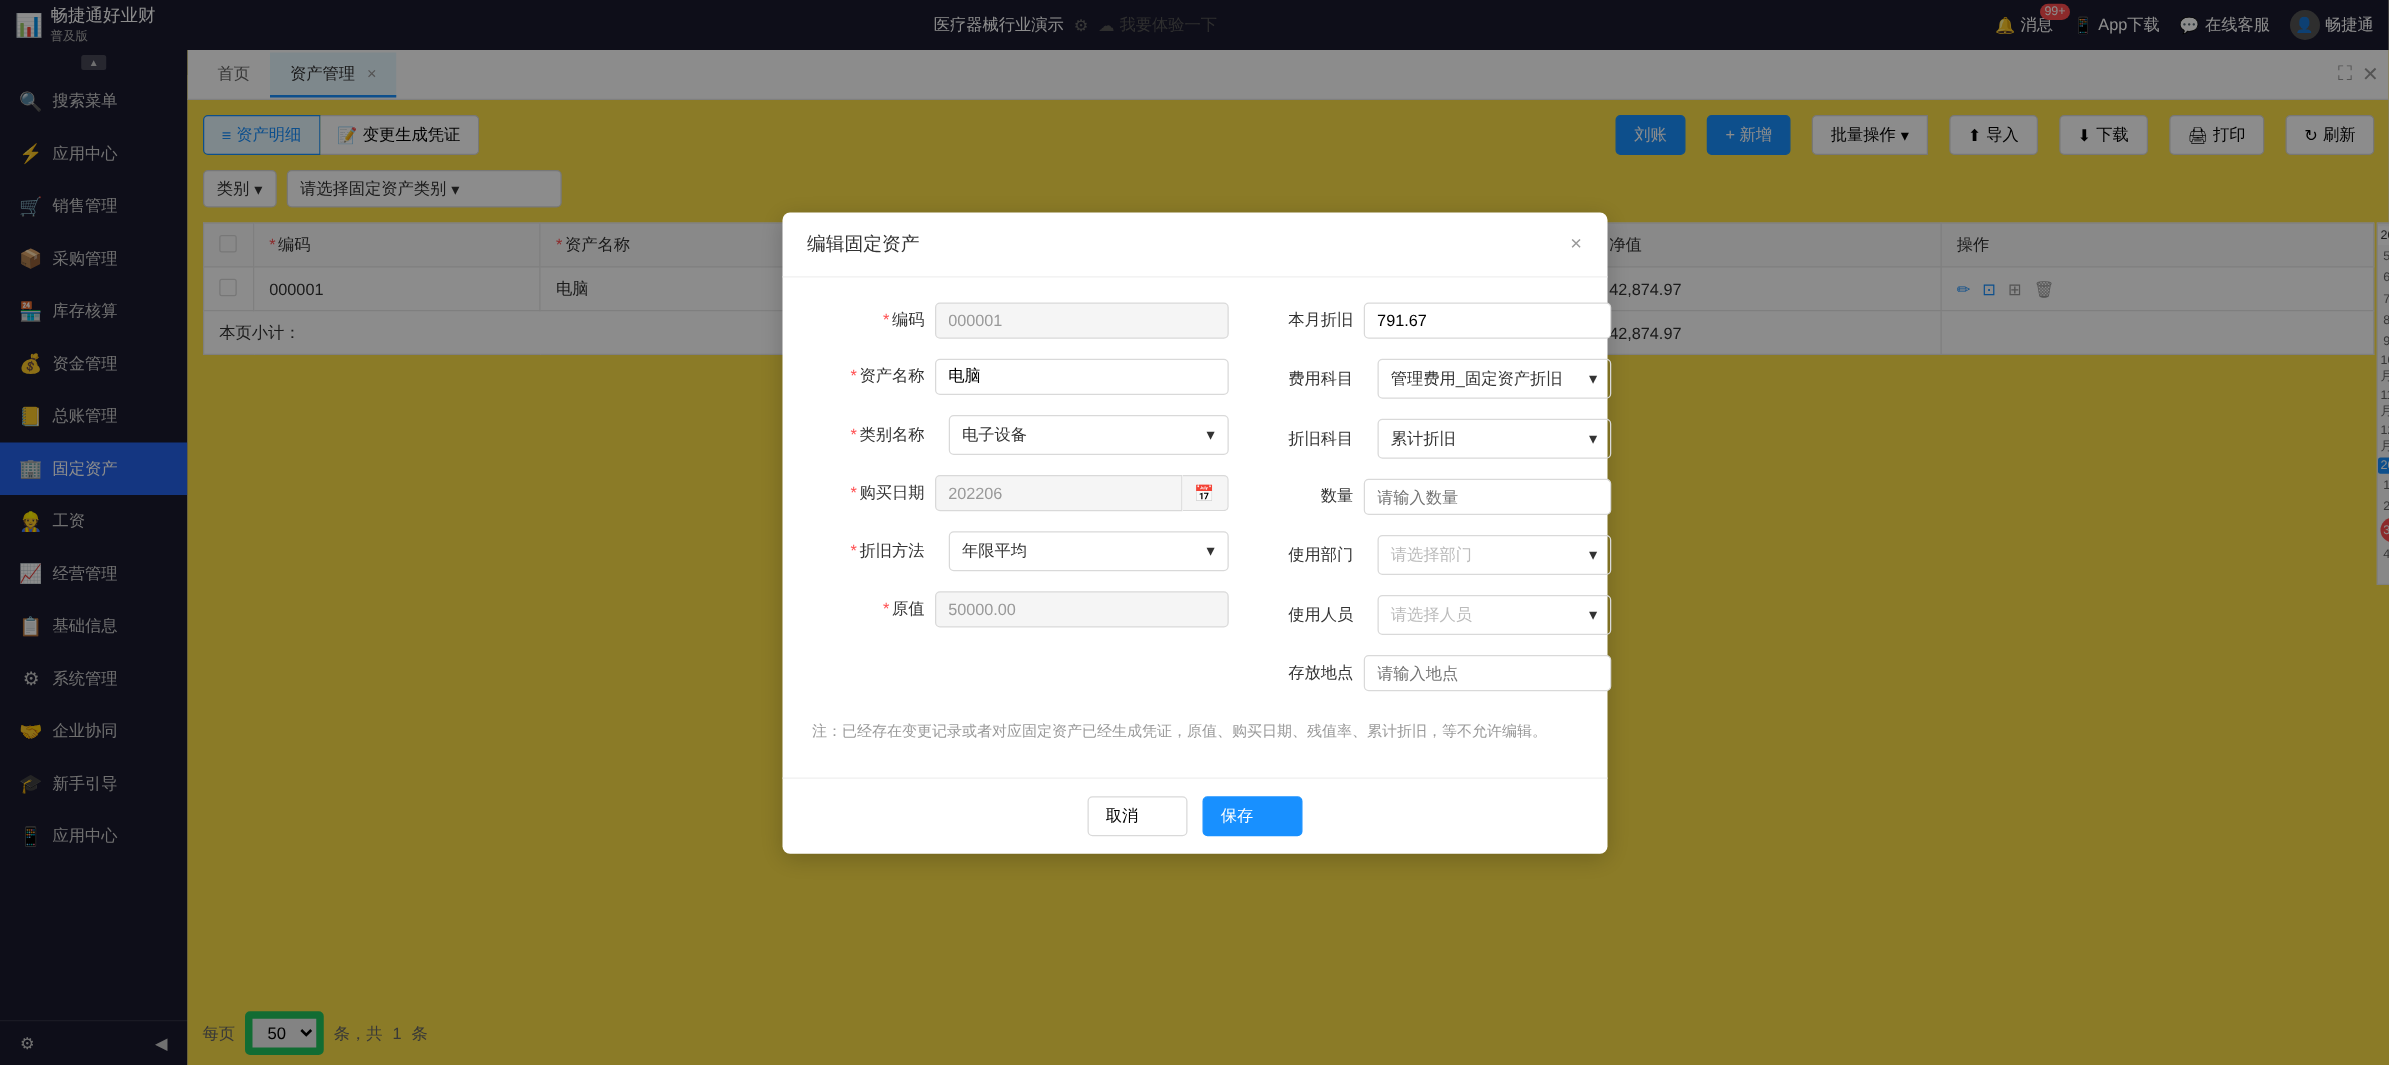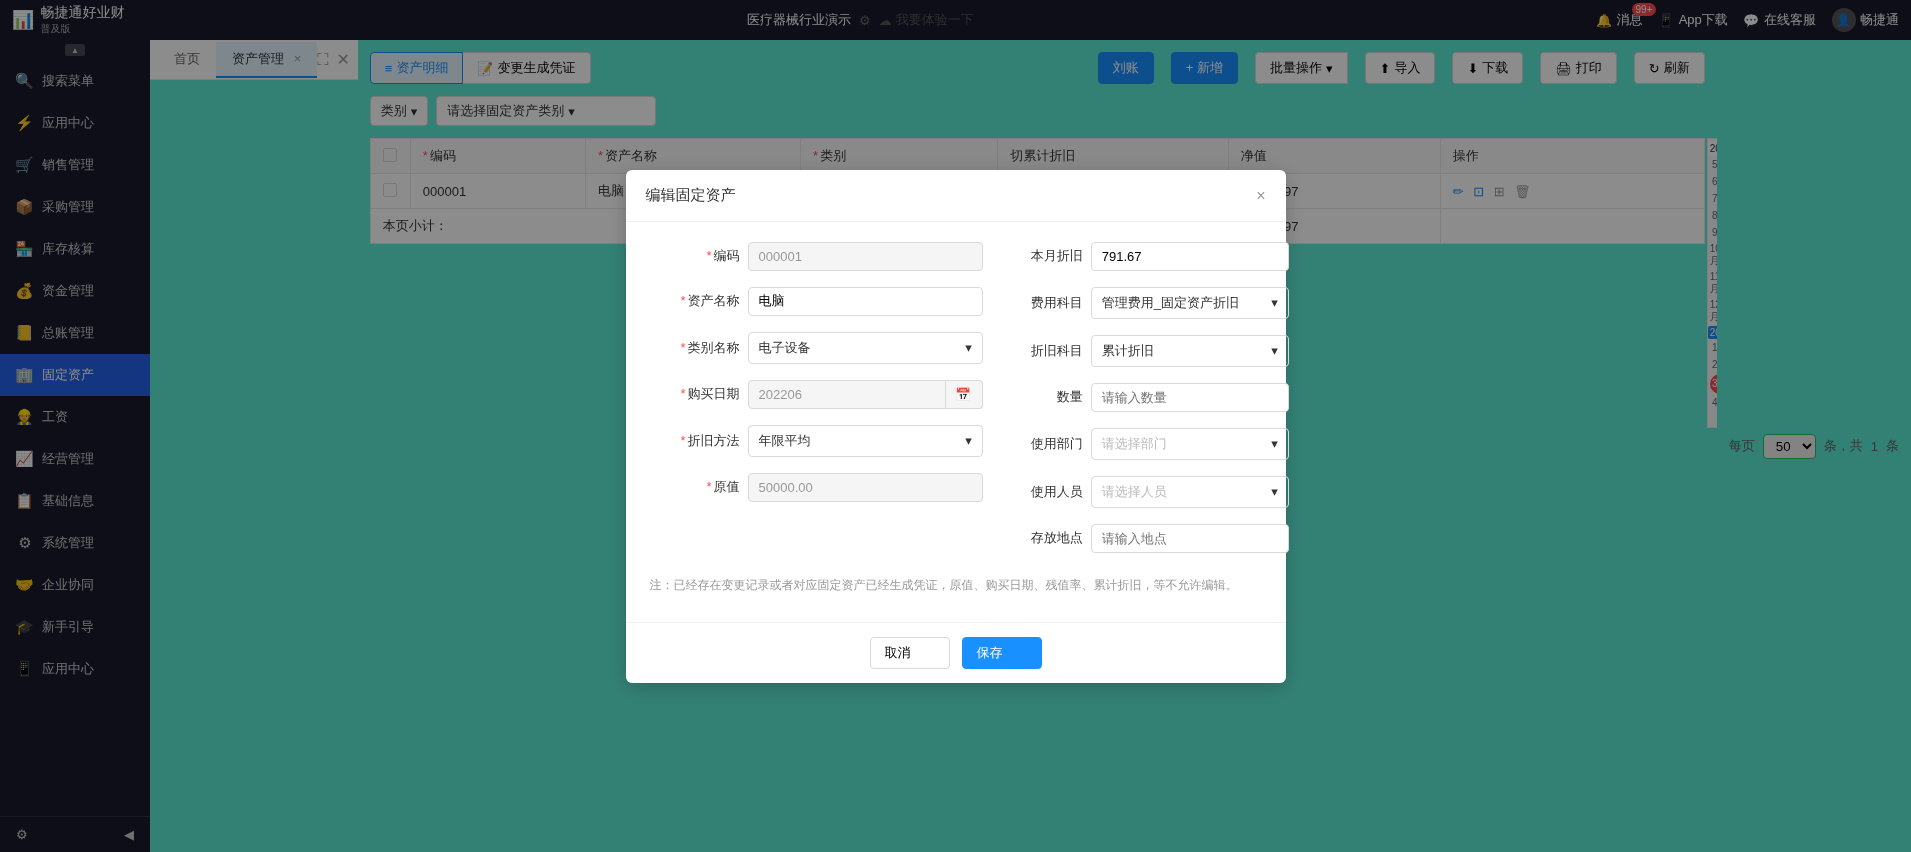--- a/index.html
+++ b/index.html
@@ -20,21 +20,21 @@
     
     
     .sidebar { width: 150px; background: #1a1a2e; color: #ccc; display: flex; flex-direction: column; flex-shrink: 0; }
     .sidebar-scroll { flex: 1; overflow-y: auto; }
     .sidebar-item { display: flex; align-items: center; gap: 8px; padding: 12px 16px; cursor: pointer; font-size: 13px; color: #ccc; }
     .sidebar-item.active { background: #2563eb; color: #fff; }
     .sidebar-item .icon { width: 18px; height: 18px; display: inline-flex; align-items: center; justify-content: center; font-size: 15px; }
     .sidebar-footer { padding: 10px 16px; display: flex; align-items: center; justify-content: space-between; border-top: 1px solid rgba(255,255,255,0.1); }
     
     
-    .content-area { flex: 1; display: flex; flex-direction: row; background: #5eead4; overflow: hidden; }
+    .content-area { flex: 1; display: flex; flex-direction: column; background: #fde047; overflow: hidden; }
     
     
     .tab-bar { display: flex; align-items: center; background: #fff; border-bottom: 1px solid #e8e8e8; height: 40px; padding: 0 8px; justify-content: space-between; }
     .tab-bar-left { display: flex; align-items: center; gap: 0; }
     .tab-item { padding: 8px 16px; cursor: pointer; font-size: 13px; color: #666; border-bottom: 2px solid transparent; }
     .tab-item.active { color: #333; border-bottom: 2px solid #1890ff; background: #e6f7ff; }
     .tab-item .close { margin-left: 6px; color: #999; }
     .tab-bar-right { display: flex; align-items: center; gap: 8px; }
     
     
@@ -63,30 +63,30 @@
     .modal-header { padding: 16px 20px; border-bottom: 1px solid #f0f0f0; display: flex; align-items: flex-end; justify-content: space-between; }
     .modal-title { font-size: 15px; font-weight: 500; }
     .modal-close { cursor: pointer; color: #999; font-size: 16px; }
     .modal-body { padding: 20px 24px; }
     .modal-footer { padding: 14px 20px; border-top: 1px solid #f0f0f0; display: flex; justify-content: center; gap: 12px; }
     
     .form-row { display: flex; align-items: center; margin-bottom: 16px; gap: 8px; }
     .form-label { width: 90px; text-align: right; font-size: 13px; color: #333; flex-shrink: 0; }
     .form-control { flex: 1; padding: 6px 10px; border: 1px solid #d9d9d9; border-radius: 4px; font-size: 13px; outline: none; }
     .form-control.disabled { background: #f5f5f5; color: #999; }
-    .form-select { flex: 1; padding: 6px 10px; border: 1px solid #d9d9d9; border-radius: 4px; font-size: 13px; display: flex; align-items: center; justify-content: space-between; cursor: pointer; }
+    .form-select { flex: 1; padding: 6px 10px; border: 1px solid #d9d9d9; border-radius: 4px; font-size: 13px; display: flex; align-items: center; justify-content: space-between; cursor: pointer; margin-left: 11px; }
     .form-group { display: grid; grid-template-columns: 1fr 1fr; gap: 0 20px; }
     .inline-group { display: flex; align-items: center; gap: 6px; }
     .unit-label { font-size: 13px; color: #666; }
     .note-text { font-size: 12px; color: #999; padding: 8px 0; }
     
     .toolbar-right { margin-left: auto; display: flex; align-items: center; gap: 17px; }
     
     .page-footer { padding: 8px 12px; display: flex; align-items: center; gap: 8px; font-size: 13px; color: #666; }
-    .page-select { padding: 3px 8px; border: 1px solid #22c55e; border-radius: 4px; }
+    .page-select { padding: 3px 8px; border: 6px solid #22c55e; border-radius: 4px; }
     
     .checkbox { width: 14px; height: 14px; border: 1px solid #d9d9d9; border-radius: 2px; display: inline-flex; align-items: center; justify-content: center; cursor: pointer; }
   </style>
 </head>
 <body>
 
 <div class="app-container">
 
   <div class="top-bar">
     <div class="top-bar-left">

